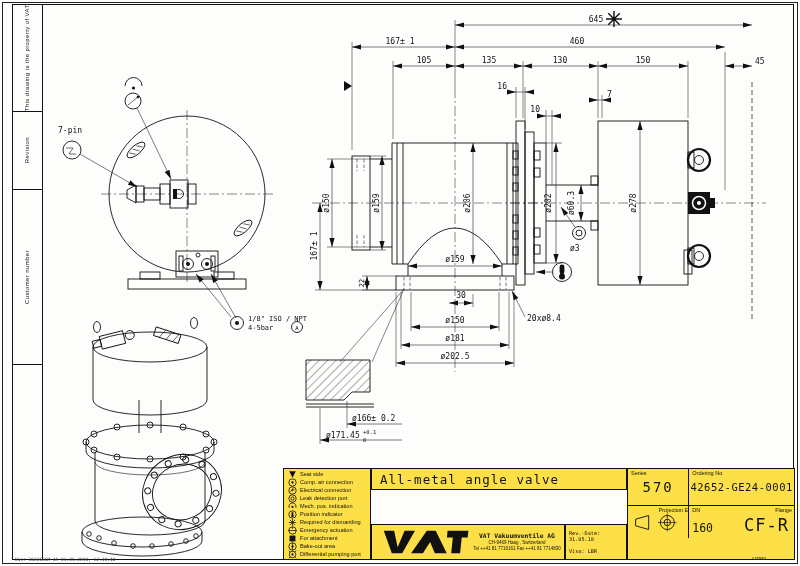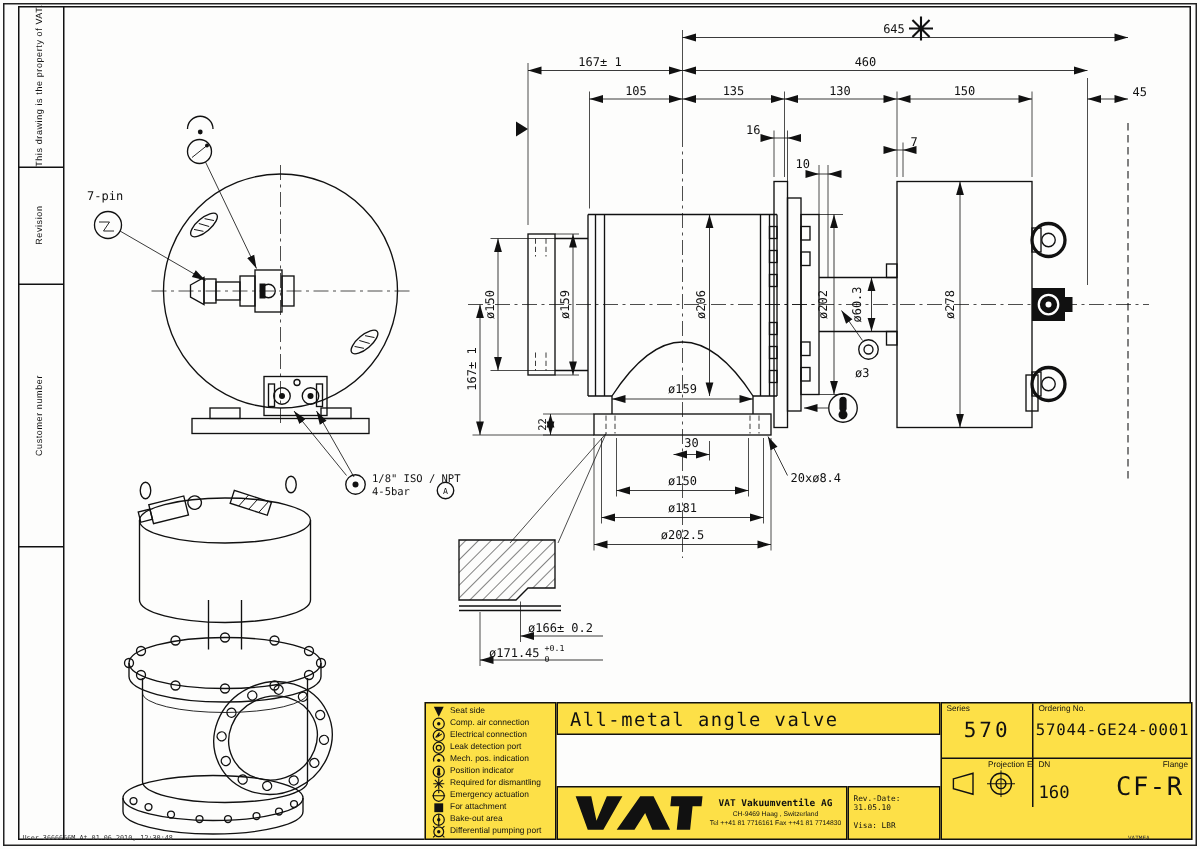--- a/index.html
+++ b/index.html
@@ -460,21 +460,21 @@
   </div>
 
   <div id="titleblock" class="abs box">
     <div class="tb-row" style="height:36px;">
       <div class="tb-cell" style="width:61px;">
         <div class="hdr">Series</div>
         <div class="val-center mono" style="font-size:14px;height:22px;letter-spacing:2px;">570</div>
       </div>
       <div class="tb-cell" style="width:107px;">
         <div class="hdr">Ordering No.</div>
-        <div class="val-center mono" style="font-size:10.5px;height:22px;letter-spacing:.5px;">57044-GE24-0001</div>
+        <div class="val-center mono" style="font-size:10.5px;height:22px;letter-spacing:.5px;">42652-GE24-0001</div>
       </div>
     </div>
     <div class="tb-row" style="height:33px;text-align:right;">
       <div class="tb-cell" style="width:61px;">
         <div class="hdr">Projection E</div>
         <svg width="56" height="19" viewBox="0 0 60 20" style="display:block;margin:0 auto;">
           <polygon points="6,6.5 20,2.5 20,17.5 6,13.5" fill="none" stroke="#111"></polygon>
           <circle cx="40" cy="10" r="7.5" fill="none" stroke="#111"></circle>
           <circle cx="40" cy="10" r="3.5" fill="none" stroke="#111"></circle>
           <path d="M30 10 H50 M40 0.5 V19.5" stroke="#111" stroke-width=".7"></path>

